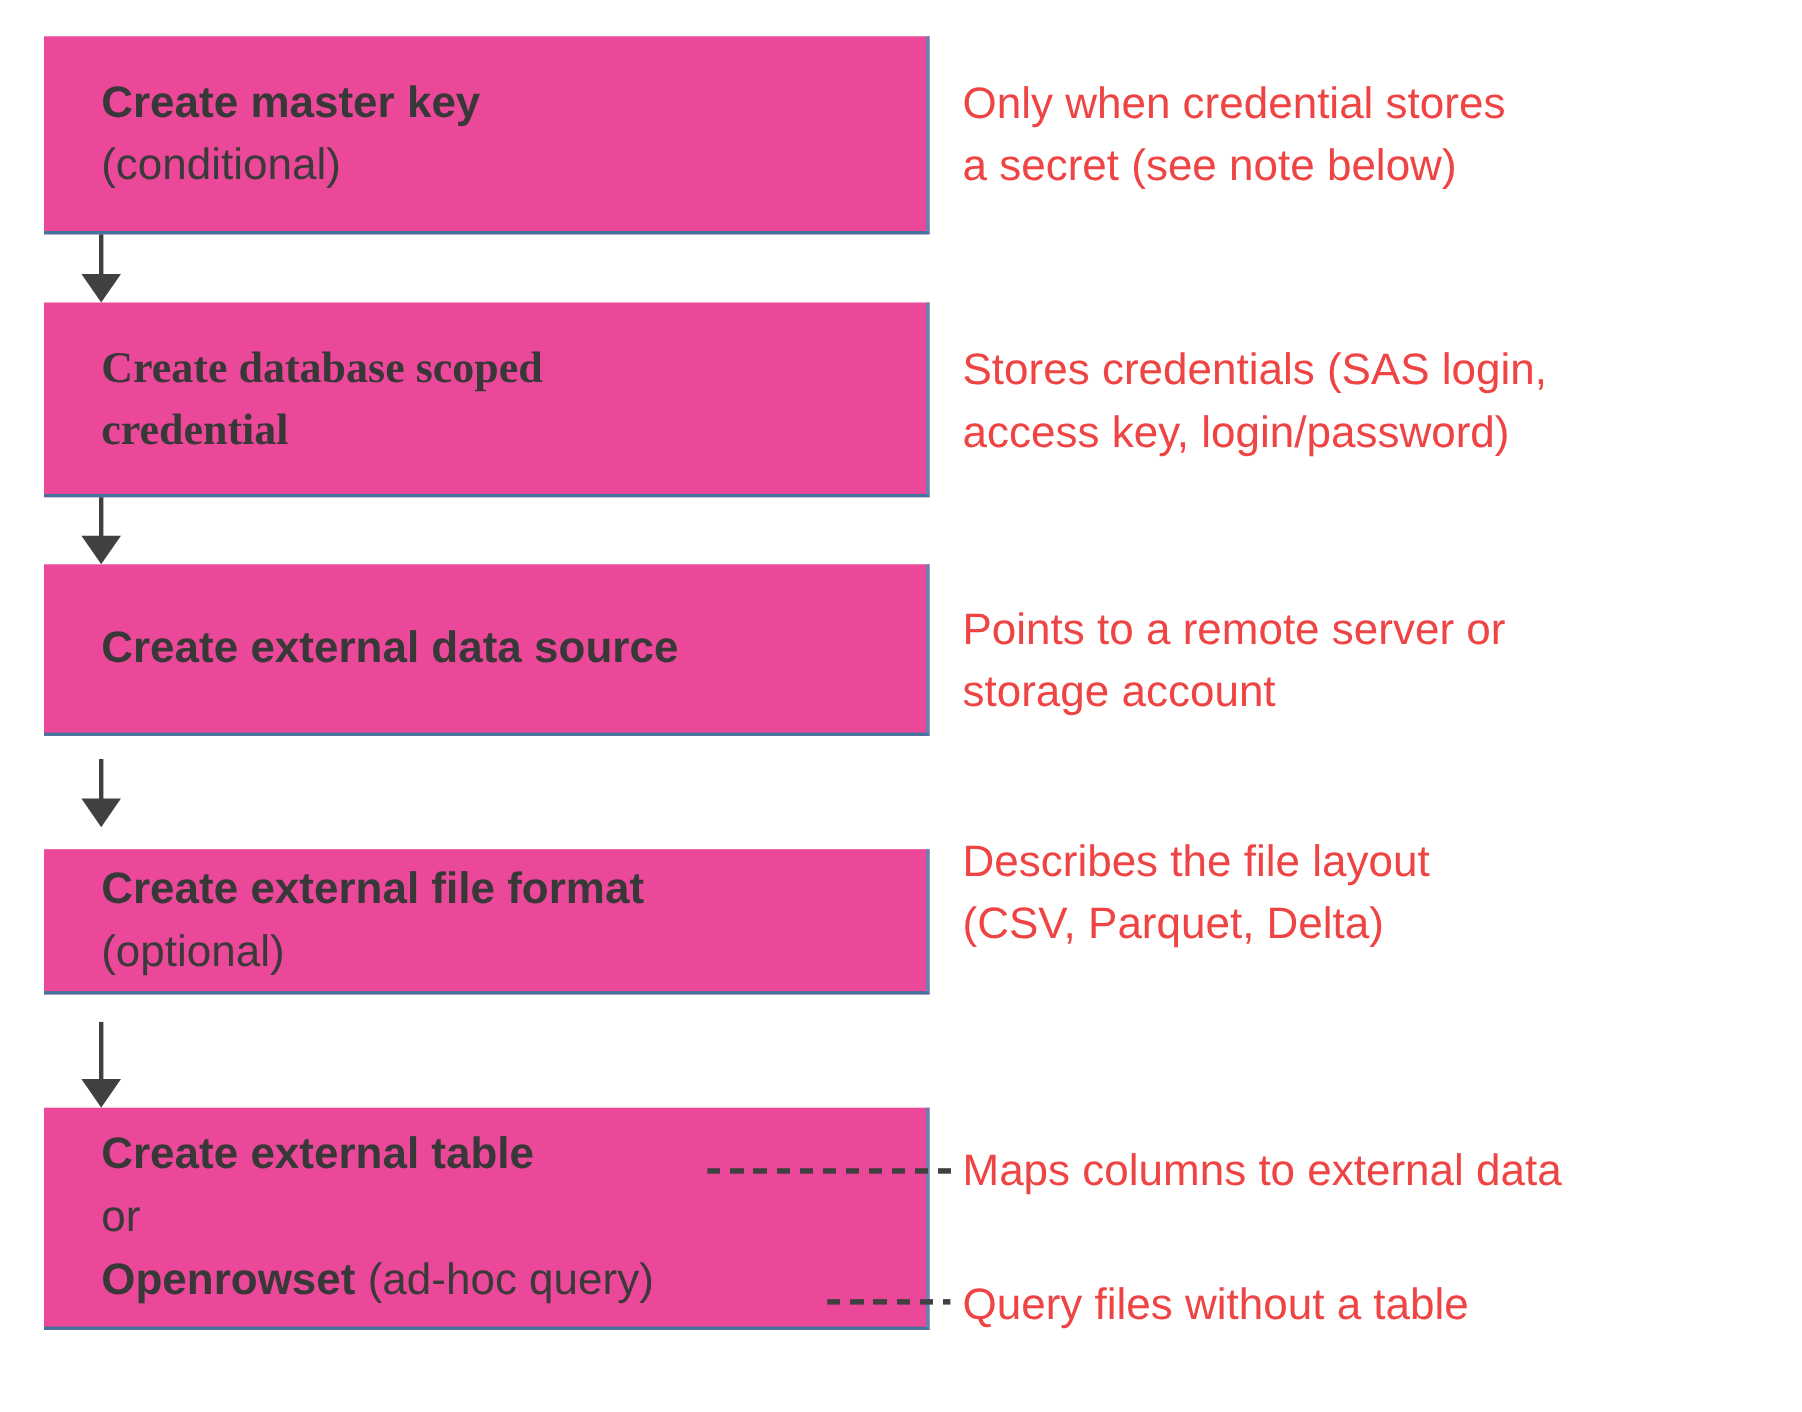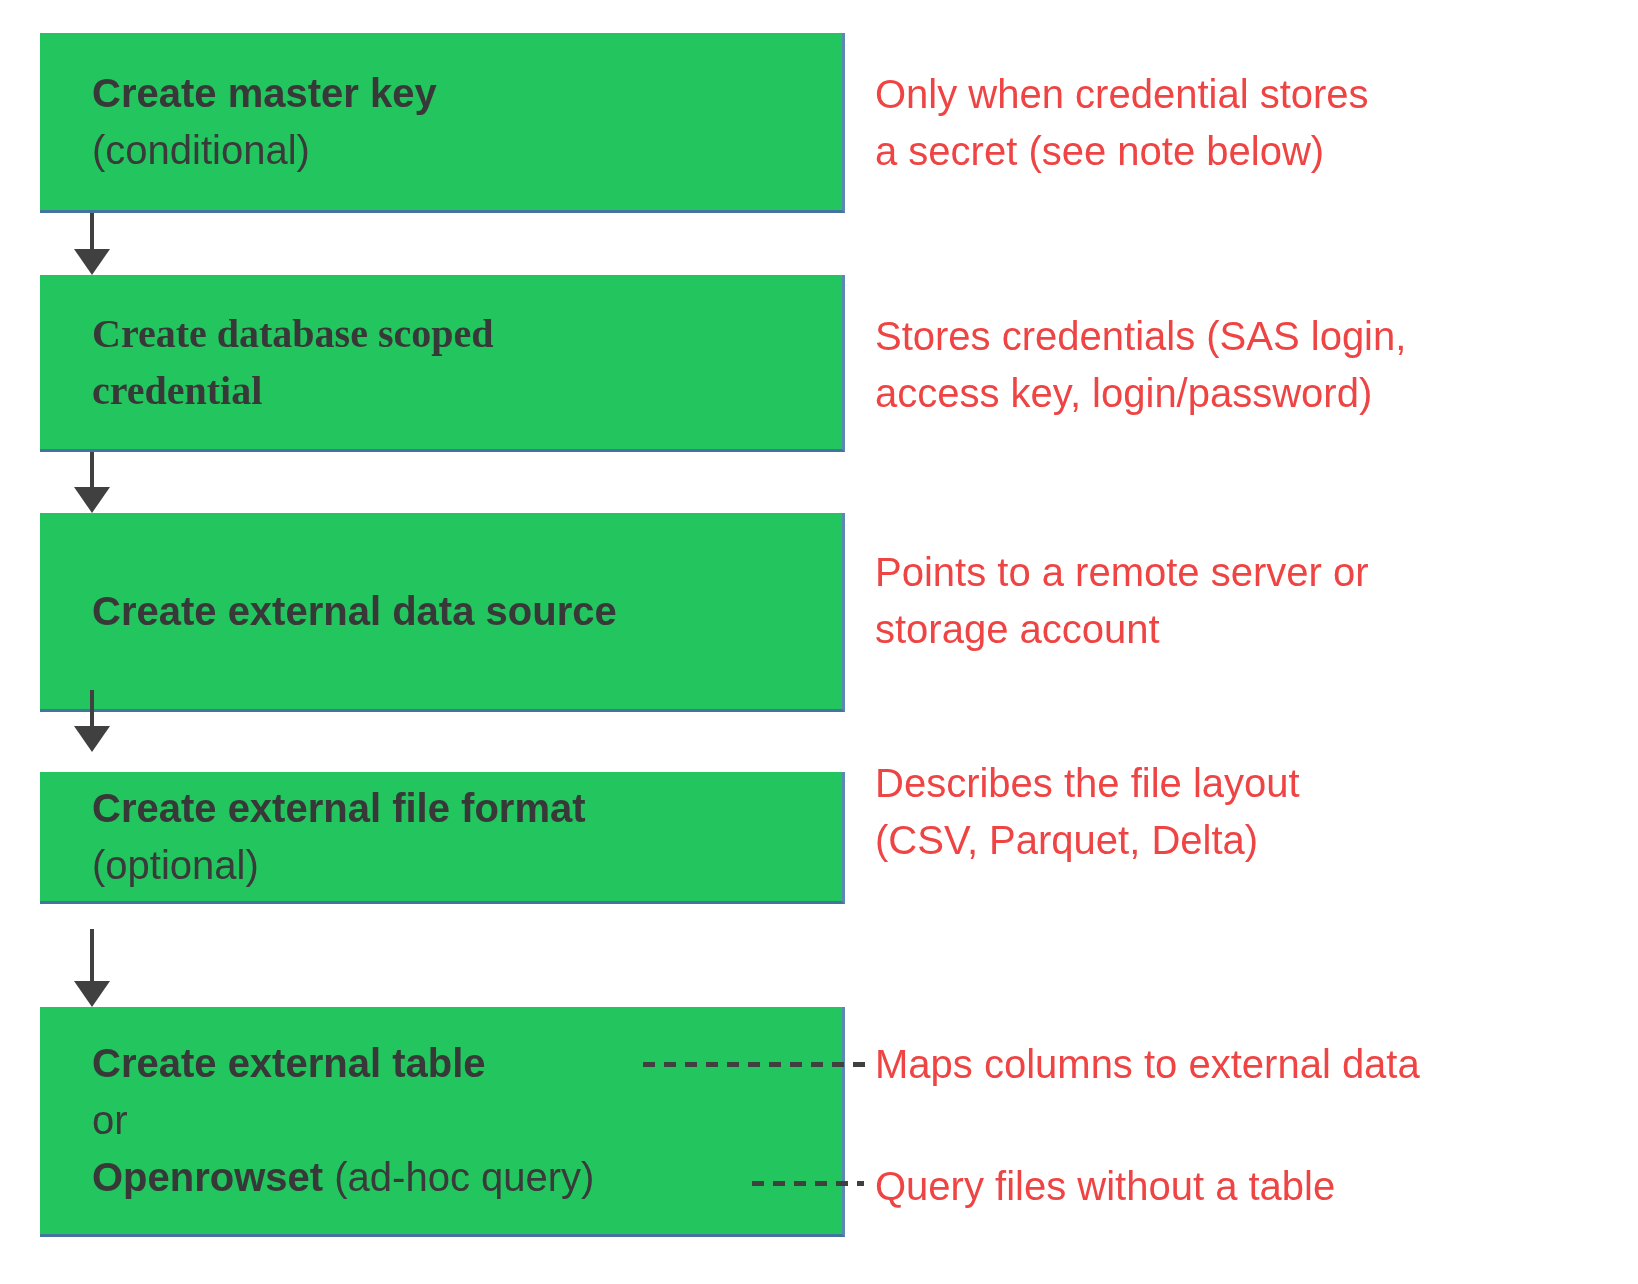--- a/index.html
+++ b/index.html
@@ -6,35 +6,35 @@
   .canvas{
     position:relative;
     width:1638px;height:1284px;
     background:#ffffff;
     font-family:"Liberation Sans",sans-serif;
     color:#3a3a3a;
     overflow:hidden;
   }
   .box{
     position:absolute;left:40px;width:805px;
-    background:#22c55e;
+    background:#ec4899;
     border-right:3px solid #5b88b4;
     border-bottom:3px solid #44749e;
     box-sizing:border-box;
     display:flex;flex-direction:column;justify-content:center;
     padding-left:52px;
     font-size:40px;line-height:57px;
   }
   .box .bold{font-weight:700;color:#383838;}
   .box .reg{font-weight:400;color:#3a3a3a;}
   .box1{top:33px;height:180px;}
   .box2{top:275px;height:177px;font-family:Liberation Serif, serif;}
-  .box3{top:513px;height:199px;}
+  .box3{top:513px;height:156px;}
   .box4{top:772px;height:132px;}
-  .box5{top:1007px;height:230px;}
+  .box5{top:1007px;height:202px;}
   .ann{
     position:absolute;left:875px;width:760px;
     font-size:40px;line-height:57px;color:#ef4444;
   }
   .ann1{top:66px;}
   .ann2{top:308px;}
   .ann3{top:544px;}
   .ann4{top:755px;}
   .ann5a{top:1036px;}
   .ann5b{top:1158px;}

